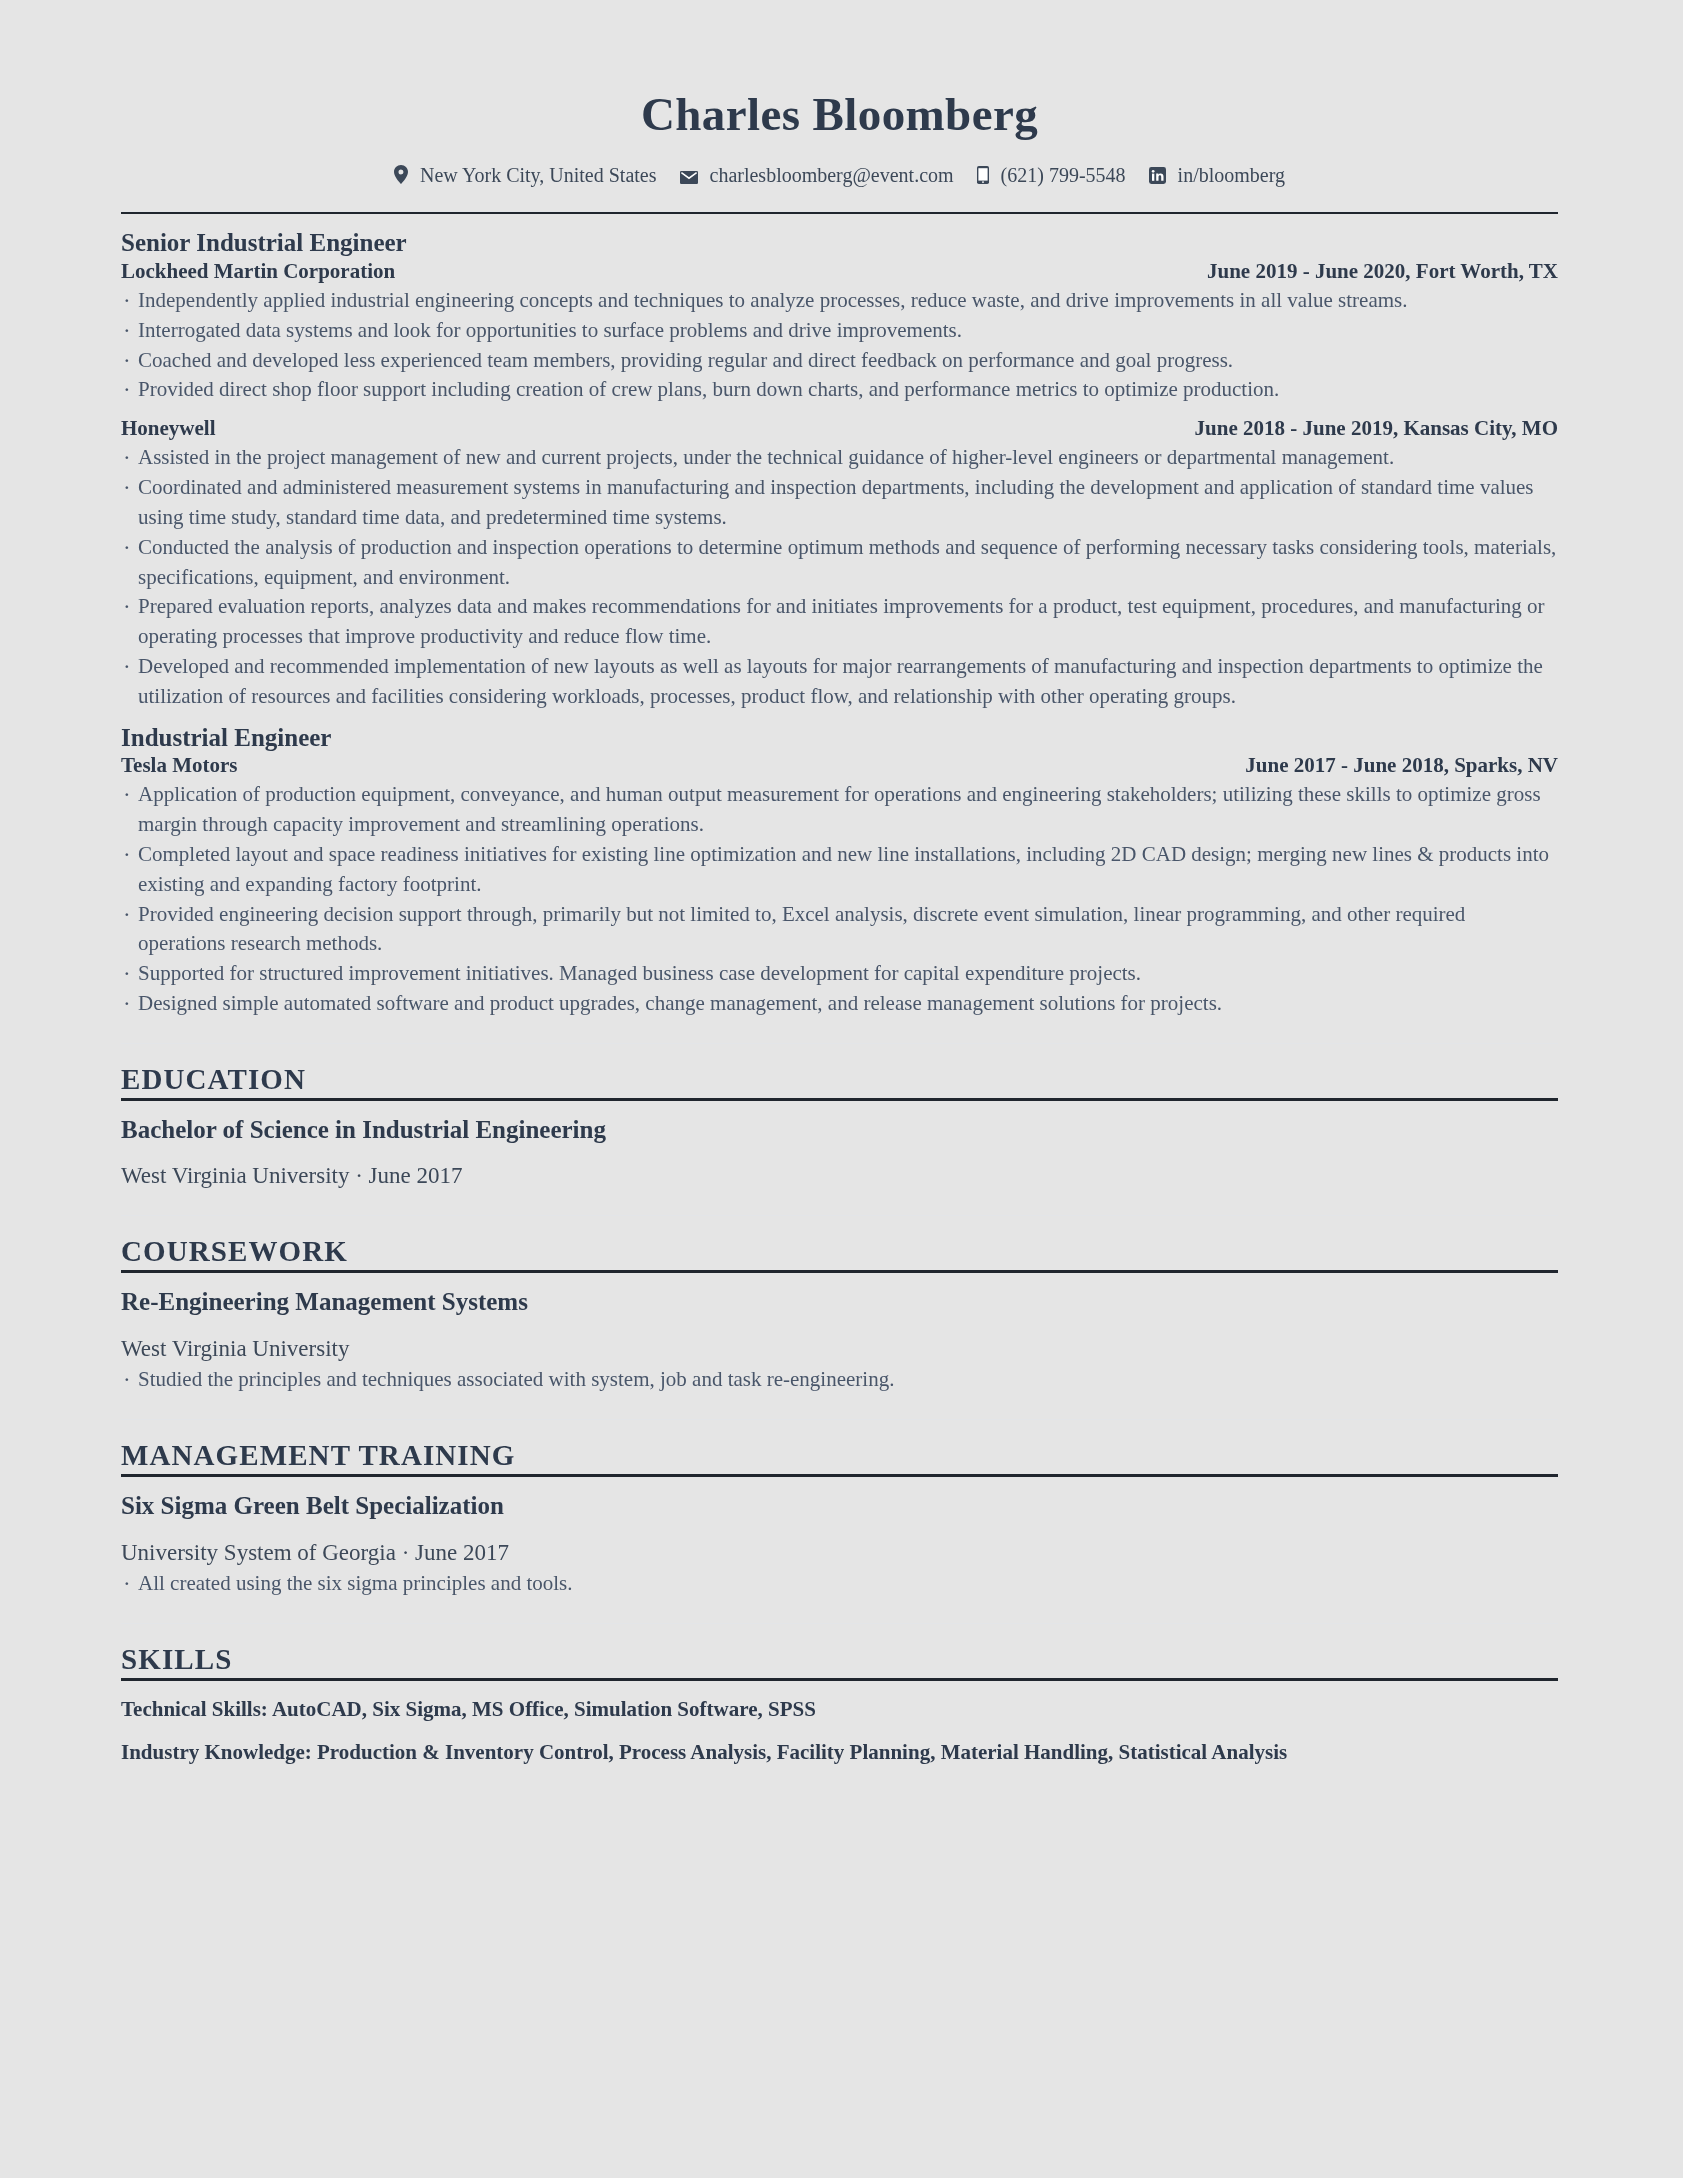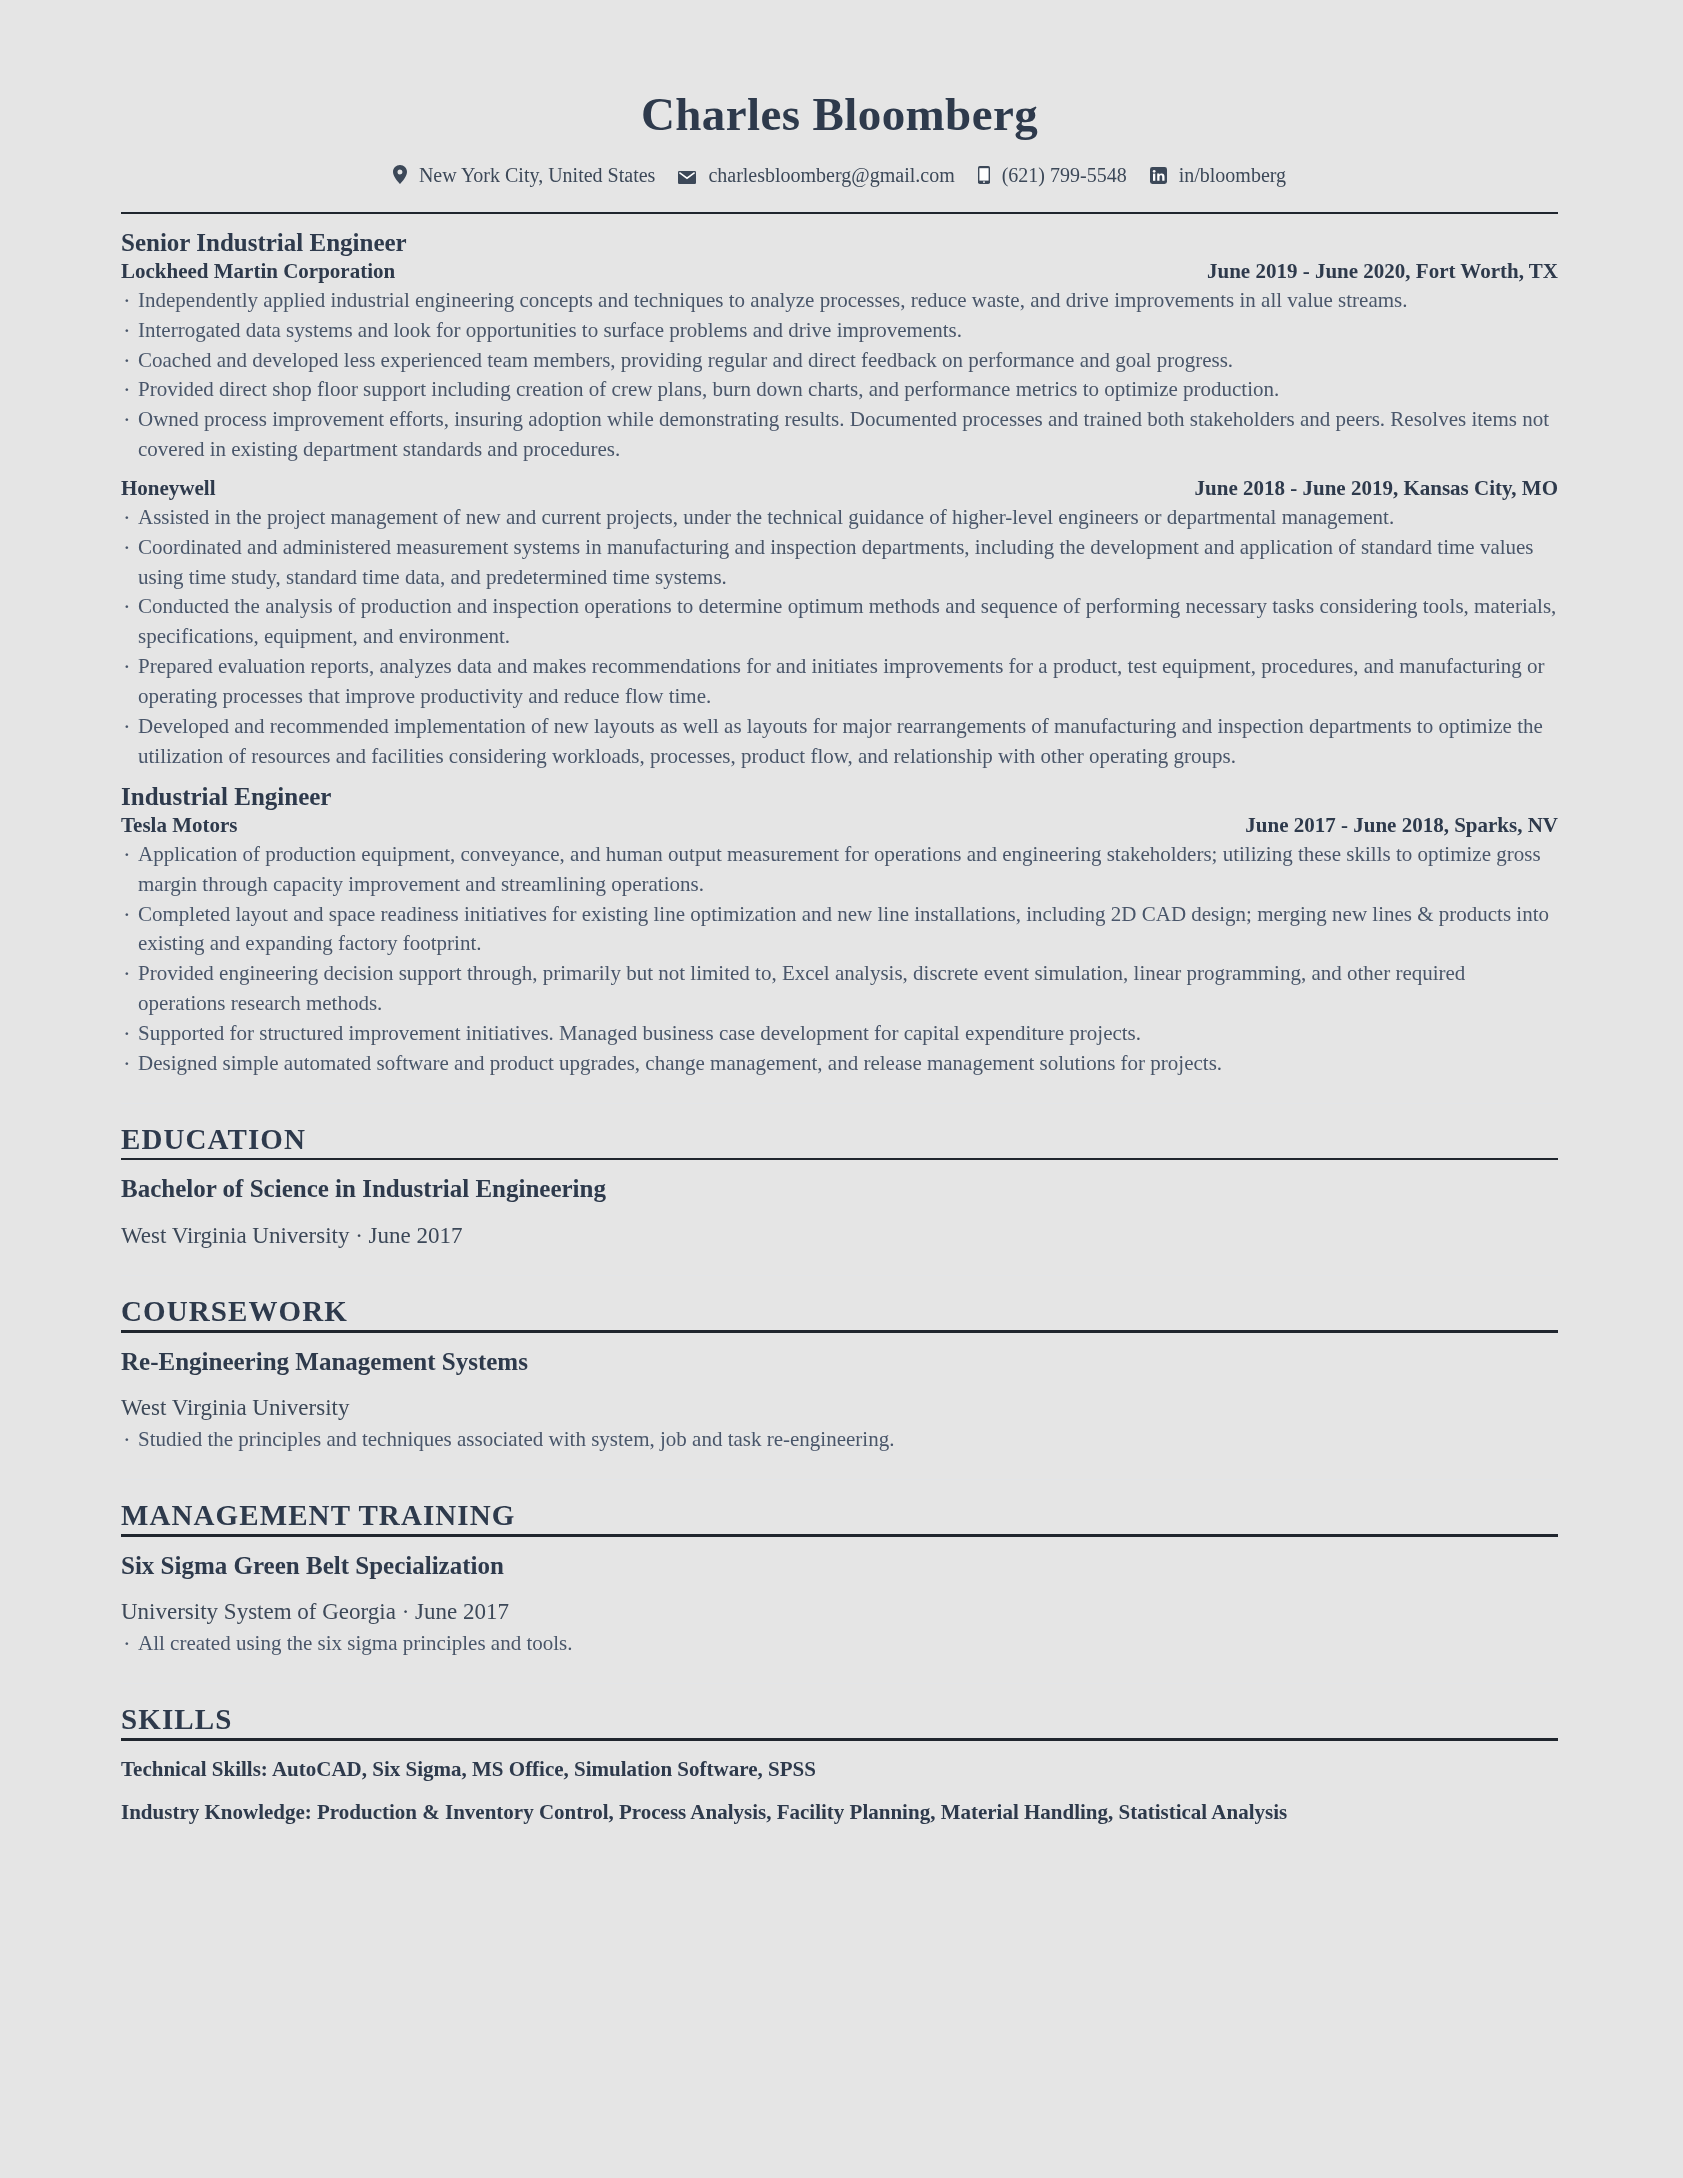--- a/index.html
+++ b/index.html
@@ -173,21 +173,21 @@
           <span>New York City, United States</span>
         </span>
 
         <span class="citem">
           <span class="ico">
             <svg width="18" height="13" viewBox="0 0 18 13">
               <rect x="0" y="0" width="18" height="13" rx="1.2" fill="#3c4858"></rect>
               <path d="M1.4 1.6 L9 7.2 L16.6 1.6" stroke="#ffffff" stroke-width="1.5" fill="none"></path>
             </svg>
           </span>
-          <span>charlesbloomberg@gmail.com</span>
+          <span>charlesbloomberg@event.com</span>
         </span>
 
         <span class="citem">
           <span class="ico">
             <svg width="12" height="18" viewBox="0 0 12 18">
               <rect x="0" y="0" width="12" height="18" rx="1.8" fill="#3c4858"></rect>
               <rect x="1.4" y="2.2" width="9.2" height="12.4" fill="#ffffff"></rect>
               <circle cx="6" cy="16.1" r="0.95" fill="#ffffff"></circle>
             </svg>
           </span>
@@ -218,21 +218,20 @@
           <div class="entry-title">Senior Industrial Engineer</div>
           <div class="entry-row">
             <span class="entry-org">Lockheed Martin Corporation</span>
             <span class="entry-meta">June 2019 - June 2020, Fort Worth, TX</span>
           </div>
           <ul class="bullets">
             <li>Independently applied industrial engineering concepts and techniques to analyze processes, reduce waste, and drive improvements in all value streams.</li>
             <li>Interrogated data systems and look for opportunities to surface problems and drive improvements.</li>
             <li>Coached and developed less experienced team members, providing regular and direct feedback on performance and goal progress.</li>
             <li>Provided direct shop floor support including creation of crew plans, burn down charts, and performance metrics to optimize production.</li>
-            <li>Owned process improvement efforts, insuring adoption while demonstrating results. Documented processes and trained both stakeholders and peers. Resolves items not covered in existing department standards and procedures.</li>
           </ul>
         </div>
 
         <div class="entry">
           <div class="entry-row">
             <span class="entry-org">Honeywell</span>
             <span class="entry-meta">June 2018 - June 2019, Kansas City, MO</span>
           </div>
           <ul class="bullets">
             <li>Assisted in the project management of new and current projects, under the technical guidance of higher-level engineers or departmental management.</li>

